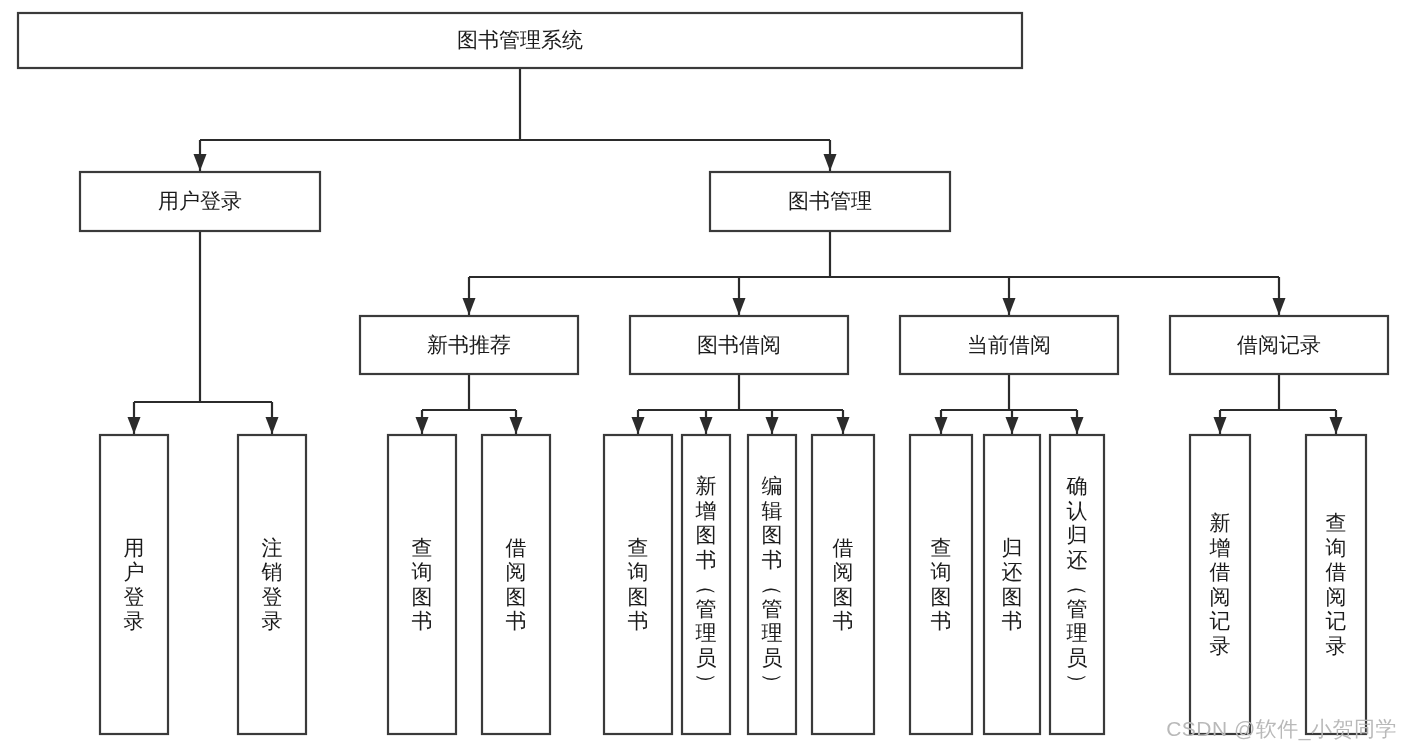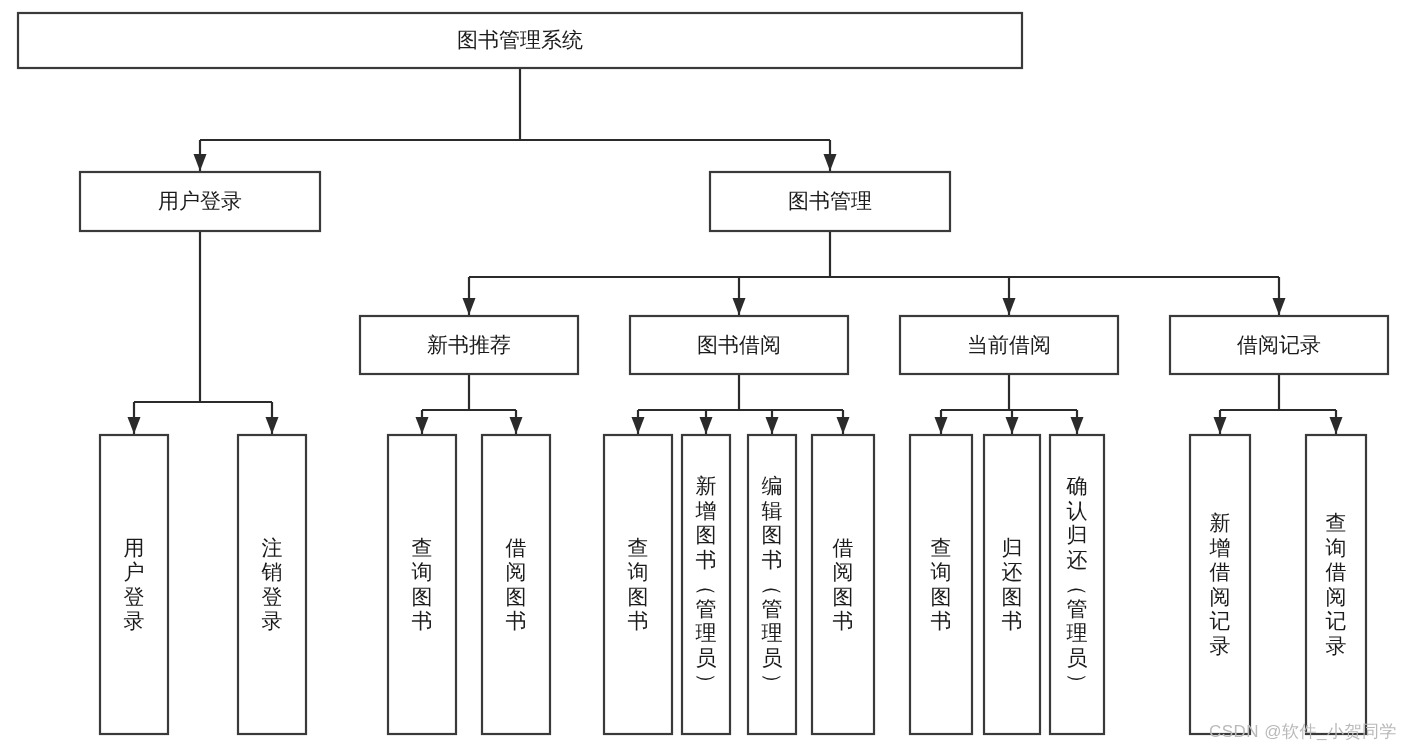--- a/index.html
+++ b/index.html
@@ -44,21 +44,21 @@
   }
   .arrow-head {
     fill: #2b2b2b;
     stroke: none;
   }
   .watermark {
     position: absolute;
     right: 8px;
     bottom: 4px;
     font-family: "Liberation Sans", "DejaVu Sans", sans-serif;
-    font-size: 17px;
+    font-size: 21px;
     color: #b9b9b9;
     letter-spacing: 0.5px;
     white-space: nowrap;
     pointer-events: none;
   }
 </style>
 </head>
 <body>
 
 <svg id="chart" viewBox="0 0 1405 747">

